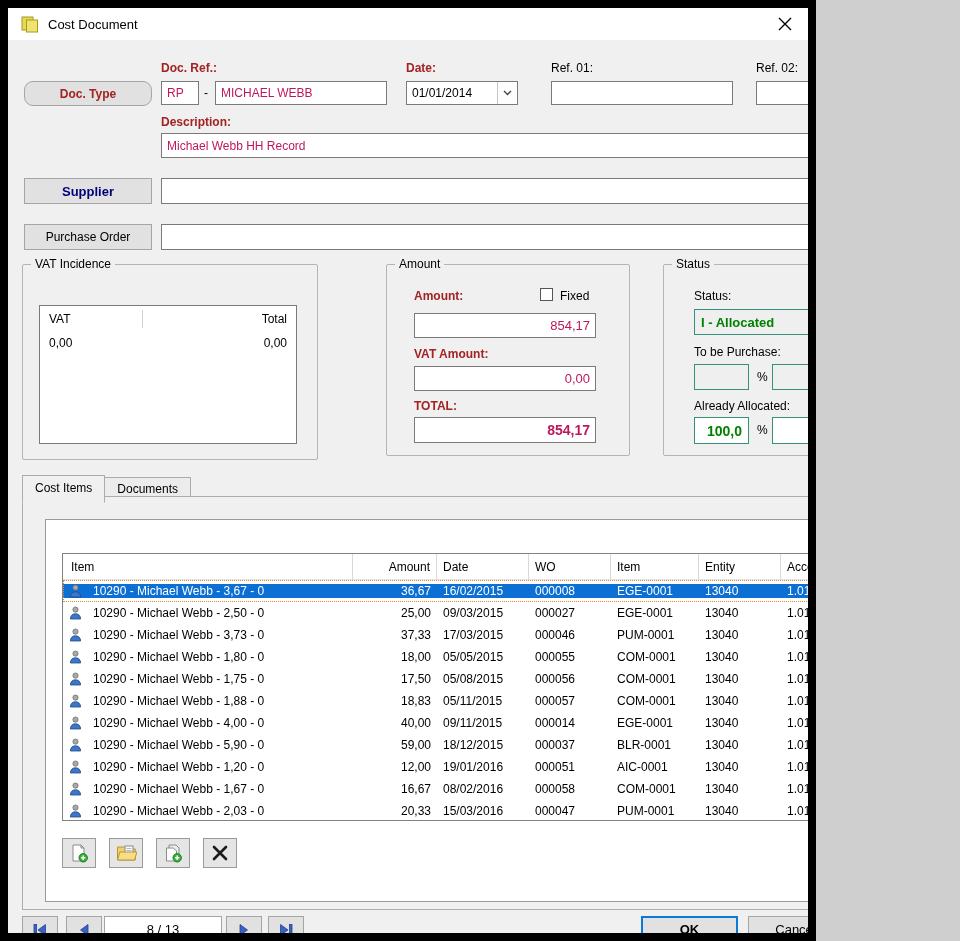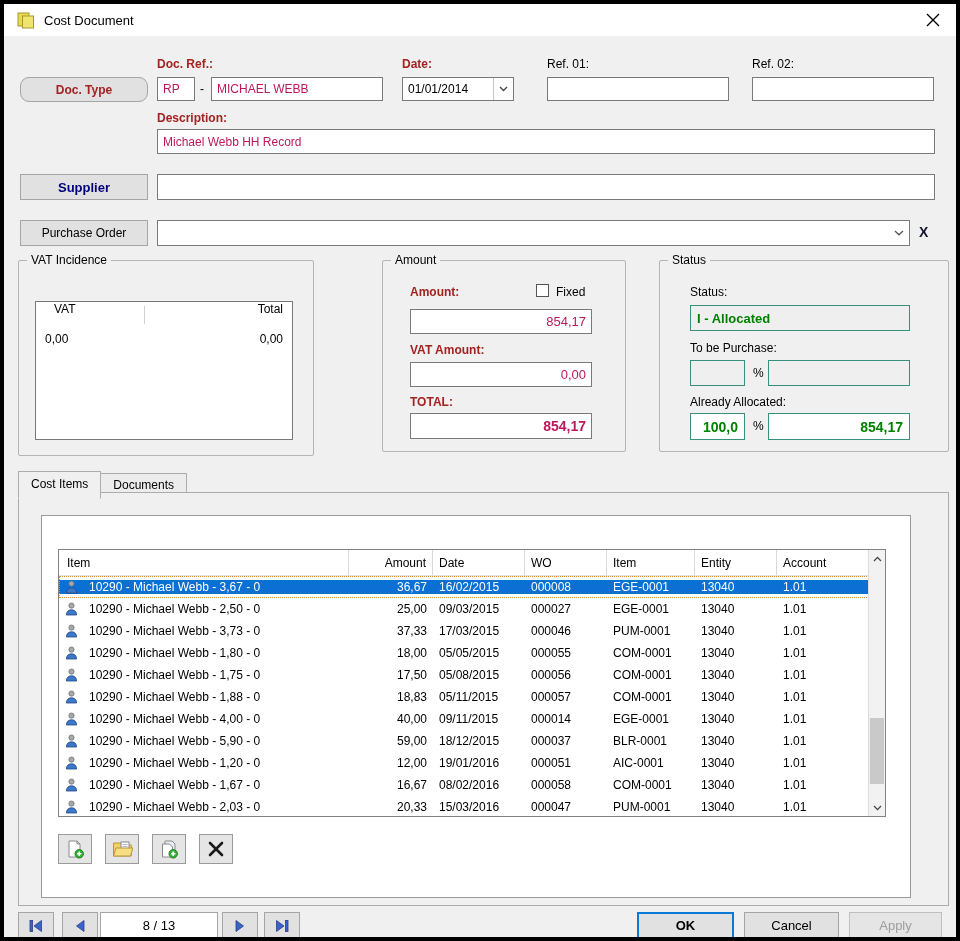--- a/index.html
+++ b/index.html
@@ -1,19 +1,19 @@
 <!DOCTYPE html>
 <html><head>
 <meta charset="utf-8">
 <style>
   * { margin:0; padding:0; box-sizing:border-box; }
   html,body { background:#cfcfcf; }
   body { width:960px; height:941px; font-family:"Liberation Sans", sans-serif; font-size:12px; color:#000; }
 
-  .window { position:relative; width:960px; height:941px; border:4px solid #000000; background:#f0f0f0; overflow:hidden; }
+  .window { position:relative; width:816px; height:941px; border:8px solid #000000; background:#f0f0f0; overflow:hidden; }
   .titlebar { position:relative; height:32px; background:#ffffff; display:flex; align-items:center; padding:0 8px; }
   .titlebar .app-icon { width:20px; height:20px; margin:0 8px 0 4px; }
   .titlebar .title { font-size:13px; color:#000; }
   .close-btn { position:absolute; right:6px; top:3px; width:34px; height:26px; display:flex; align-items:center; justify-content:center; cursor:default; }
   .close-btn svg { width:14px; height:14px; }
 
   .content { position:relative; width:100%; height:905px; background:#f0f0f0; }
 
   .lbl { position:absolute; font-size:12px; }
   .lbl.red { color:#A32222; font-weight:bold; }
@@ -28,21 +28,21 @@
 
   .combo { position:absolute; background:#fff; border:1px solid #7a7a7a; display:flex; align-items:center; }
   .combo .combo-text { flex:1; padding:0 5px; font-size:12px; }
   .combo .combo-arrow { width:20px; align-self:stretch; border-left:1px solid #c5c5c5; display:flex; align-items:center; justify-content:center; background:#fdfdfd; }
 
   .groupbox { position:absolute; border:1px solid #b5b5b5; border-radius:2px; }
   .groupbox > .legend { position:absolute; top:-8px; left:8px; background:#f0f0f0; padding:0 4px; font-size:12px; color:#000; }
 
   
   .vat-panel { position:absolute; left:16px; top:40px; width:258px; height:139px; background:#fff; border:1px solid #7a7a7a; }
-  .vat-head { display:flex; height:26px; position:relative;margin-left:9px; }
+  .vat-head { display:flex; height:26px; align-items:center; position:relative; }
   .vat-head .vh-l { width:40%; padding-left:9px; }
   .vat-head .vh-r { width:60%; text-align:right; padding-right:9px; }
   .vat-head .vdiv { position:absolute; left:40%; top:4px; height:18px; width:1px; background:#d0d0d0; }
   .vat-row { display:flex; height:22px; align-items:center; }
   .vat-row .vc-l { width:40%; padding-left:9px; }
   .vat-row .vc-r { width:60%; text-align:right; padding-right:9px; }
 
   
   .tealfield { position:absolute; border:1px solid #35917c; background:#efefef; font-size:13px; display:flex; align-items:center; padding:0 6px; }
   .tealfield.white { background:#fff; }

